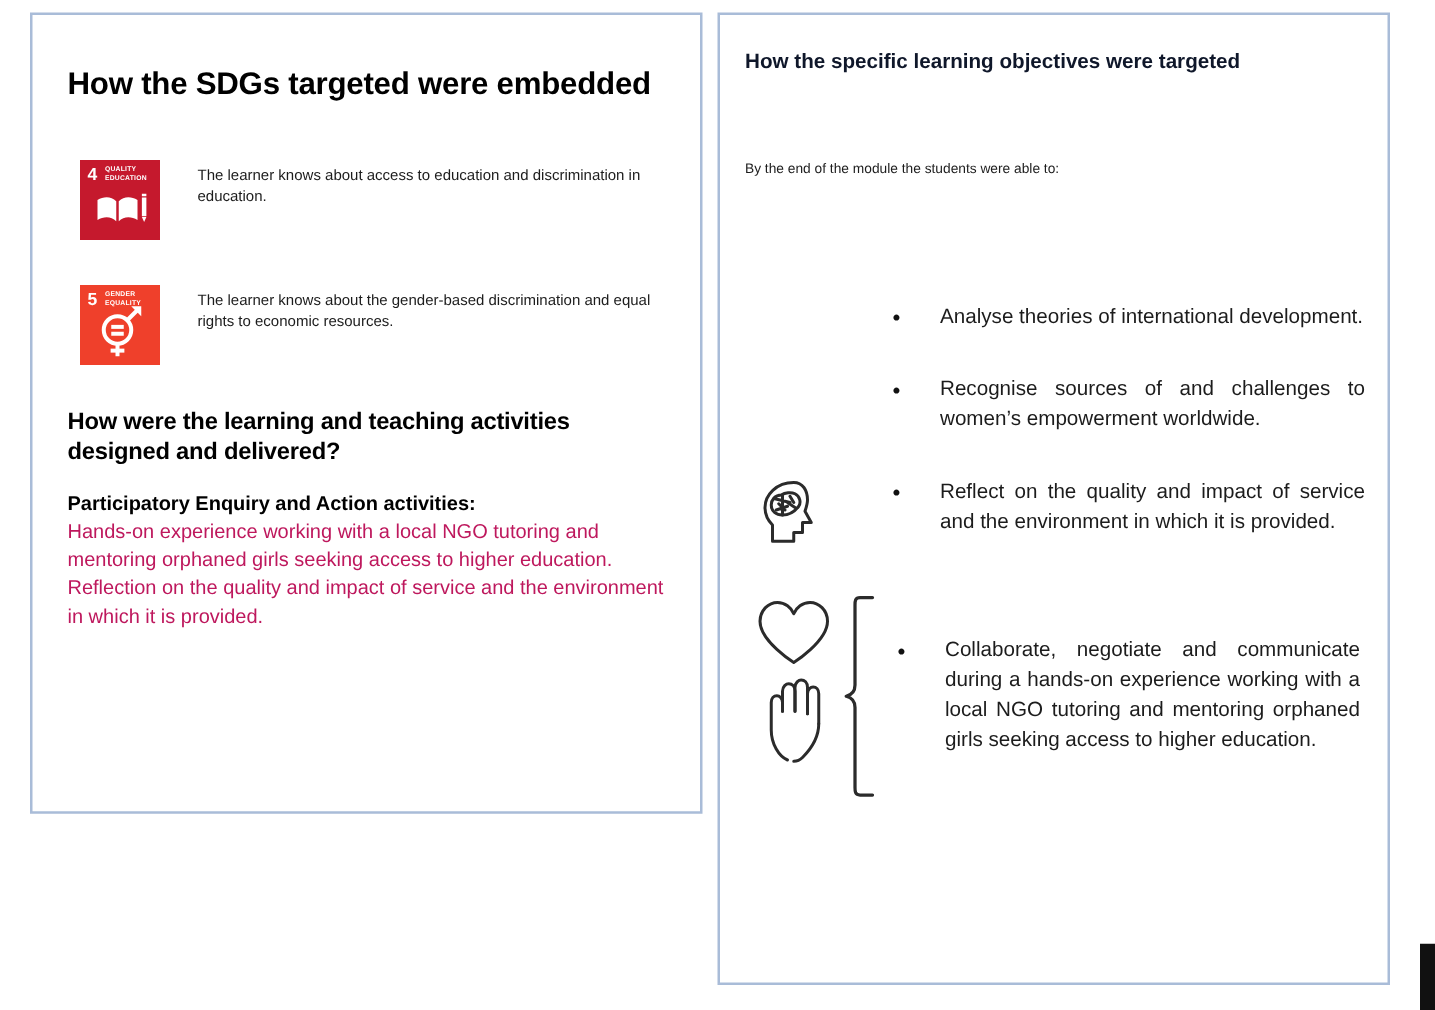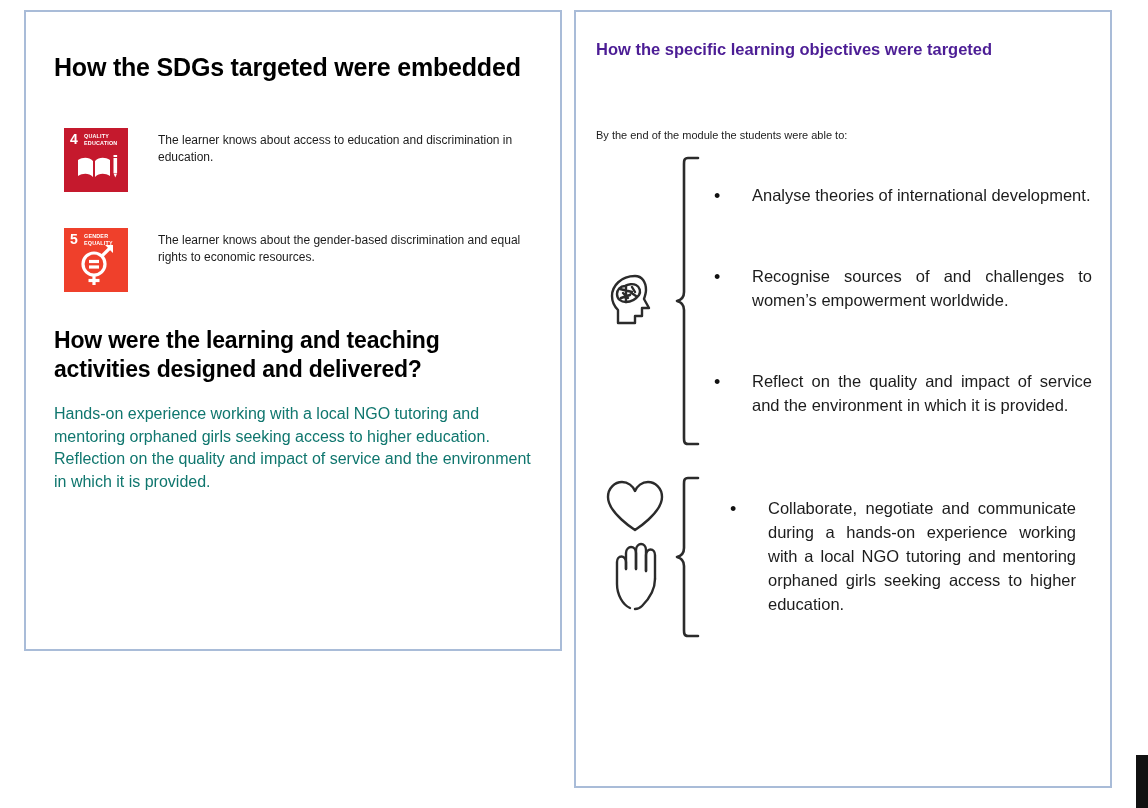--- a/index.html
+++ b/index.html
@@ -36,21 +36,21 @@
   
   h1.section-title {
     font-size: 25px;
     font-weight: bold;
     letter-spacing: -0.2px;
     margin: 0 0 44px 0;
     line-height: 1.2;
     color: #000;
   }
   h1.section-title-2 {
-    font-size: 23px;
+    font-size: 19px;
     font-weight: bold;
     letter-spacing: -0.2px;
     margin: 21px 0 18px 0;
     line-height: 1.28;
     color: #000;
   }
 
   .sdg-row {
     display: flex;
     align-items: flex-start;
@@ -95,29 +95,29 @@
   .body-block { margin-bottom: 20px; }
   .body-head {
     font-size: 16px;
     font-weight: bold;
     line-height: 1.4;
     color: #000;
   }
   .body-text {
     font-size: 16px;
     line-height: 1.42;
-    color: #0f766e;
+    color: #be185d;
   }
 
   
   h2.section-title-sm {
     font-size: 16.5px;
     font-weight: bold;
     margin: 0 0 70px 0;
-    color: #4c1d95;
+    color: #0f172a;
   }
   .lead {
     font-size: 11px;
     margin: 0 0 8px 0;
     color: #1c1c1c;
   }
 
   .group {
     display: flex;
     align-items: stretch;
@@ -156,23 +156,23 @@
   }
   ul.objectives li::before {
     content: "\2022";
     position: absolute;
     left: 14px;
     top: -1px;
     font-size: 18px;
     color: #111;
   }
   .group-1 ul.objectives li { margin: 17px 0; }
-  .group-2 ul.objectives li { margin: 16px; }
-
-  .group-1 { height: 292px; margin-top: 14px; }
+  .group-2 ul.objectives li { margin: 4px; }
+
+  .group-1 { height: 292px; margin-top: 14px; align-items: flex-end; }
   .group-2 { height: 164px; margin-top: 28px; }
 
   .group-2 .group-icons { justify-content: flex-start; padding-top: 2px; }
 
   
   .edge-bar {
     position: absolute;
     right: 0; top: 755px;
     width: 12px; height: 53px;
     background: #111111;
@@ -224,20 +224,21 @@
           <span class="num">5</span>
           <span class="lbl">GENDER
 EQUALITY</span>
         </div>
         <div class="sdg-text">The learner knows about the gender-based discrimination and equal rights to economic resources.</div>
       </div>
 
       <h1 class="section-title-2">How were the learning and teaching activities designed and delivered?</h1>
 
       <div class="body-block">
+        <div class="body-head">Participatory Enquiry and Action activities:</div>
         <div class="body-text">Hands-on experience working with a local NGO tutoring and mentoring orphaned girls seeking access to higher education. Reflection on the quality and impact of service and the environment in which it is provided.</div>
       </div>
 
       <div class="body-block">
       </div>
 
     </div>
   </section>
 
   <section class="panel panel-right">

